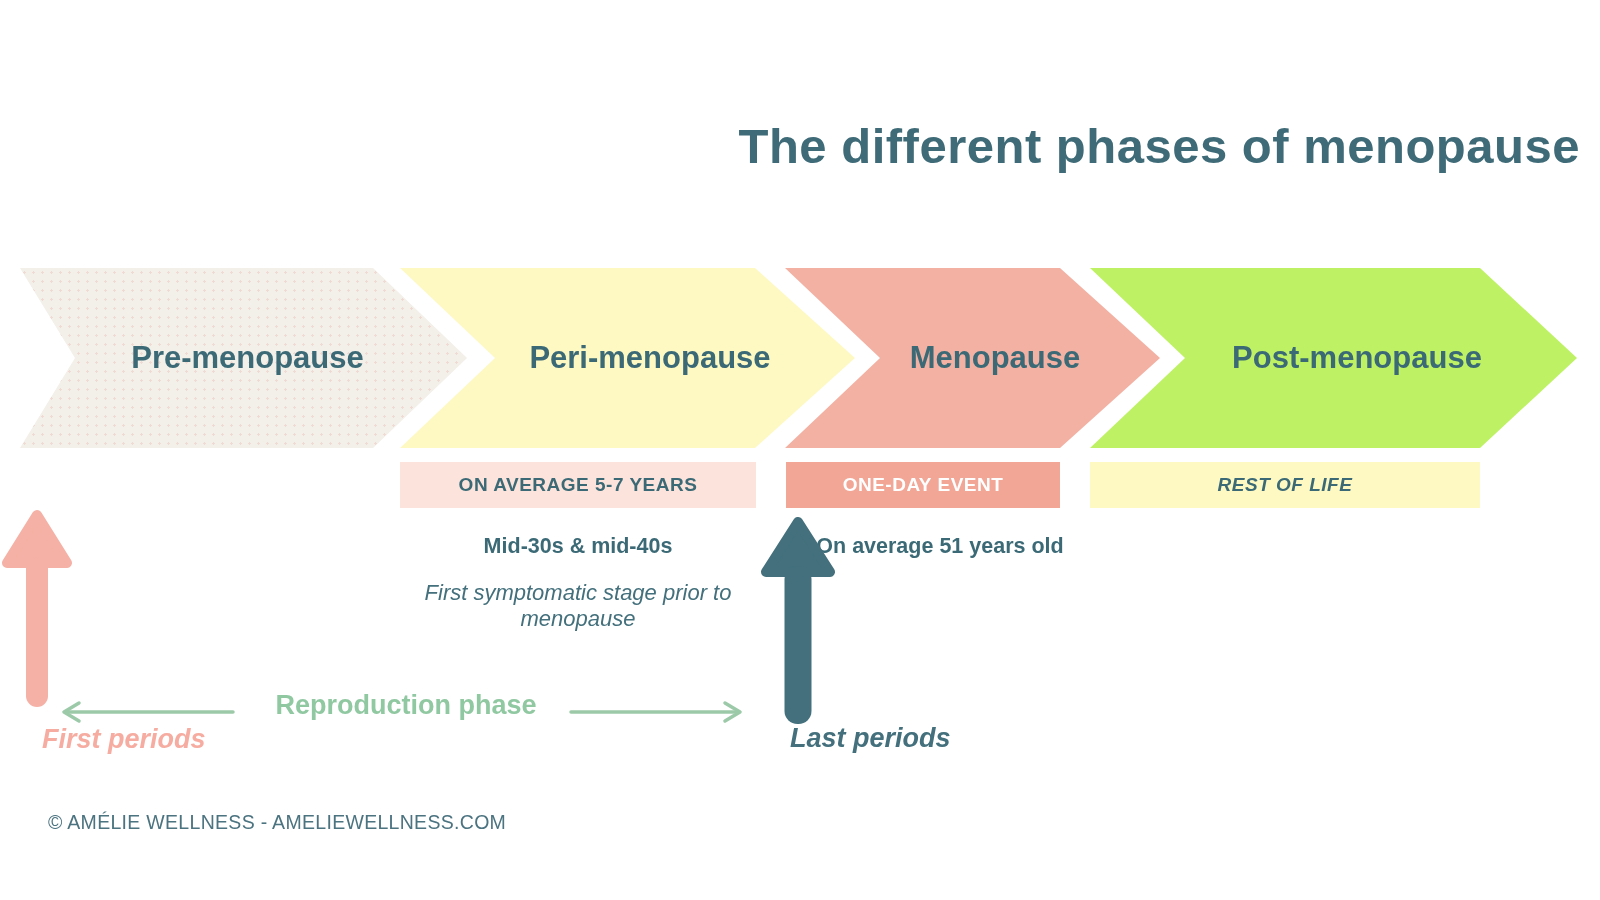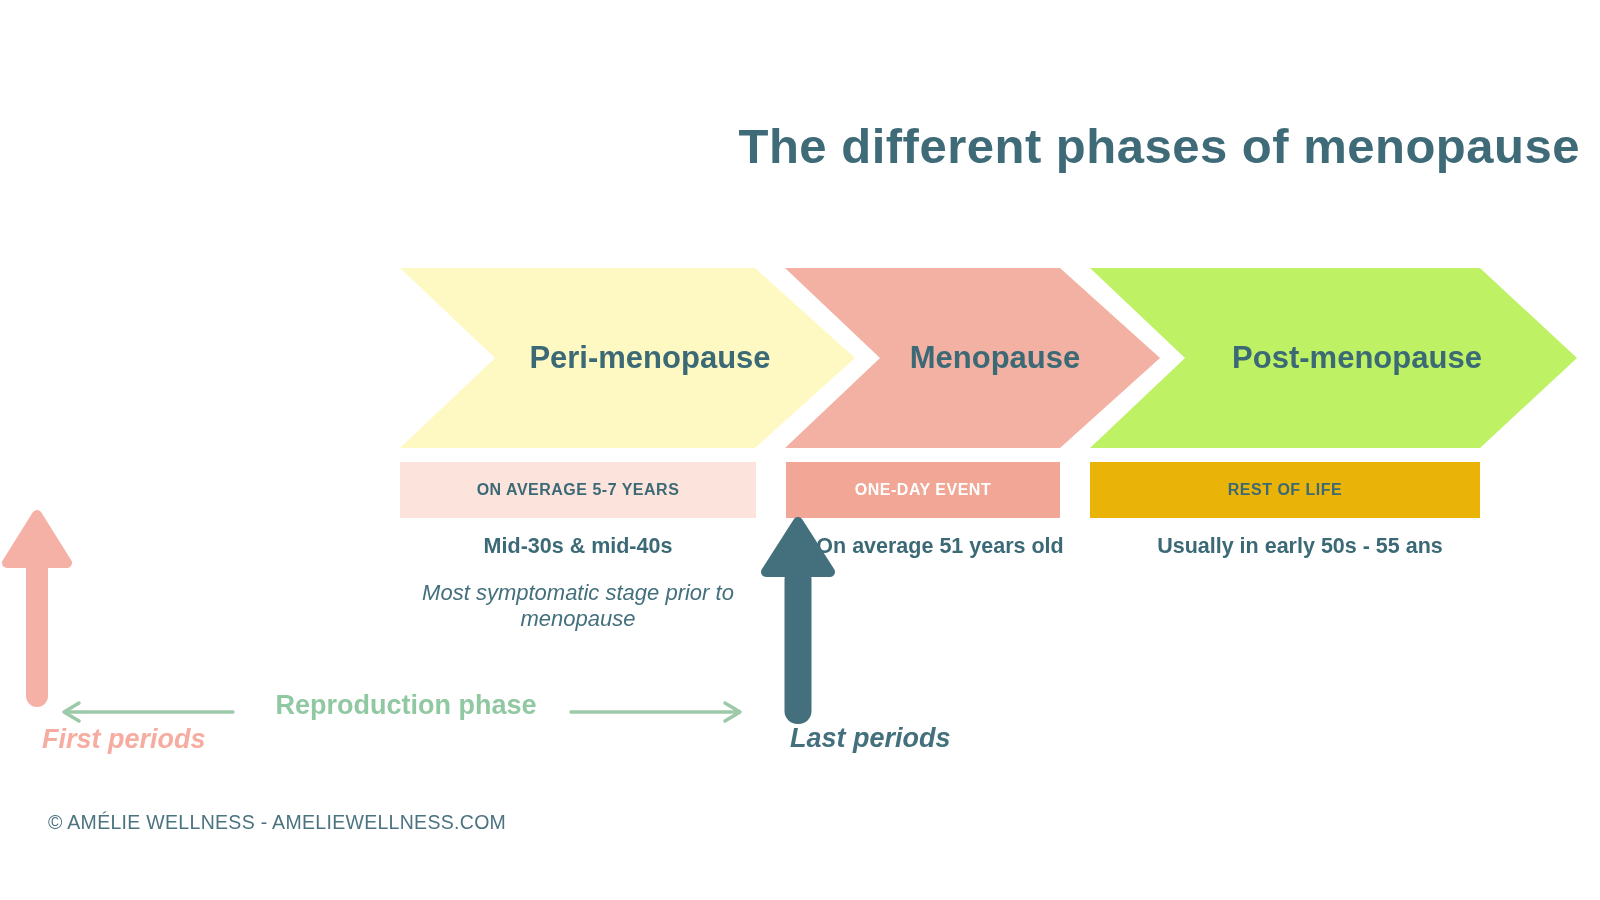--- a/index.html
+++ b/index.html
@@ -42,27 +42,27 @@
   }
   .chev-meno .chev-label { padding-left:95px; padding-right:50px; }
   .chev-post {
     left:1090px; width:487px; background:#bef264;
     clip-path:polygon(0 0, 390px 0, 100% 50%, 390px 100%, 0 100%, 95px 50%);
   }
   .chev-post .chev-label { padding-left:95px; padding-right:48px; }
 
   
   .duration-bar {
-    position:absolute; top:462px; height:56px;
+    position:absolute; top:462px; height:46px;
     display:flex; align-items:center; justify-content:center;
-    font-size:16px; font-weight:bold; letter-spacing:0.5px;
+    font-size:19px; font-weight:bold; letter-spacing:0.5px;
   }
   .bar-peri { left:400px; width:356px; background:#fce3db; color:#3b6a76; }
   .bar-meno { left:786px; width:274px; background:#f1a696; color:#ffffff; }
-  .bar-post { left:1090px; width:390px; background:#eab308; color:#3b6a76; }
+  .bar-post { left:1090px; width:390px; background:#fef9c3; color:#3b6a76;font-style:italic; }
 
   
   .age {
     position:absolute; top:534px; text-align:center;
     font-size:21.5px; font-weight:bold; color:#3b6a76;
   }
   .age-peri { left:400px; width:356px; }
   .age-meno { left:800px; width:280px; }
   .age-post { left:1100px; width:400px; }
 
@@ -95,40 +95,42 @@
     font-size:19.5px; color:#4b7380; letter-spacing:0.3px;margin-left:18px;
   }
 </style>
 </head>
 <body>
 
 <div class="canvas">
 
   <div class="title">The different phases of menopause</div>
 
+  <div class="chevron chev-pre">
+    <div class="chev-label">Pre-menopause</div>
+  </div>
   <div class="chevron chev-peri">
     <div class="chev-label">Peri-menopause</div>
   </div>
   <div class="chevron chev-meno">
     <div class="chev-label">Menopause</div>
   </div>
   <div class="chevron chev-post">
     <div class="chev-label">Post-menopause</div>
   </div>
 
   <div class="duration-bar bar-peri">ON AVERAGE 5-7 YEARS</div>
   <div class="duration-bar bar-meno">ONE-DAY EVENT</div>
   <div class="duration-bar bar-post">REST OF LIFE</div>
 
   <div class="age age-peri">Mid-30s &amp; mid-40s</div>
   <div class="age age-meno">On average 51 years old</div>
-  <div class="age age-post">Usually in early 50s - 55 ans</div>
 
   <div class="note note-peri">
-    <div>Most symptomatic stage prior to</div>
+    <div>First symptomatic stage prior to</div>
     <div>menopause</div>
   </div>
 
   <svg class="arrow-svg" style="left:1px; top:505px;" width="72" height="205" viewBox="0 0 72 205">
     <polygon points="36,10 66,58 6,58" fill="#f5b1a5" stroke="#f5b1a5" stroke-width="10" stroke-linejoin="round"></polygon>
     <rect x="25" y="52" width="22" height="150" rx="11" fill="#f5b1a5"></rect>
   </svg>
 
   <svg class="arrow-svg" style="left:760px; top:512px;" width="76" height="215" viewBox="0 0 76 215">
     <polygon points="38,10 70,60 6,60" fill="#43707c" stroke="#43707c" stroke-width="10" stroke-linejoin="round"></polygon>

